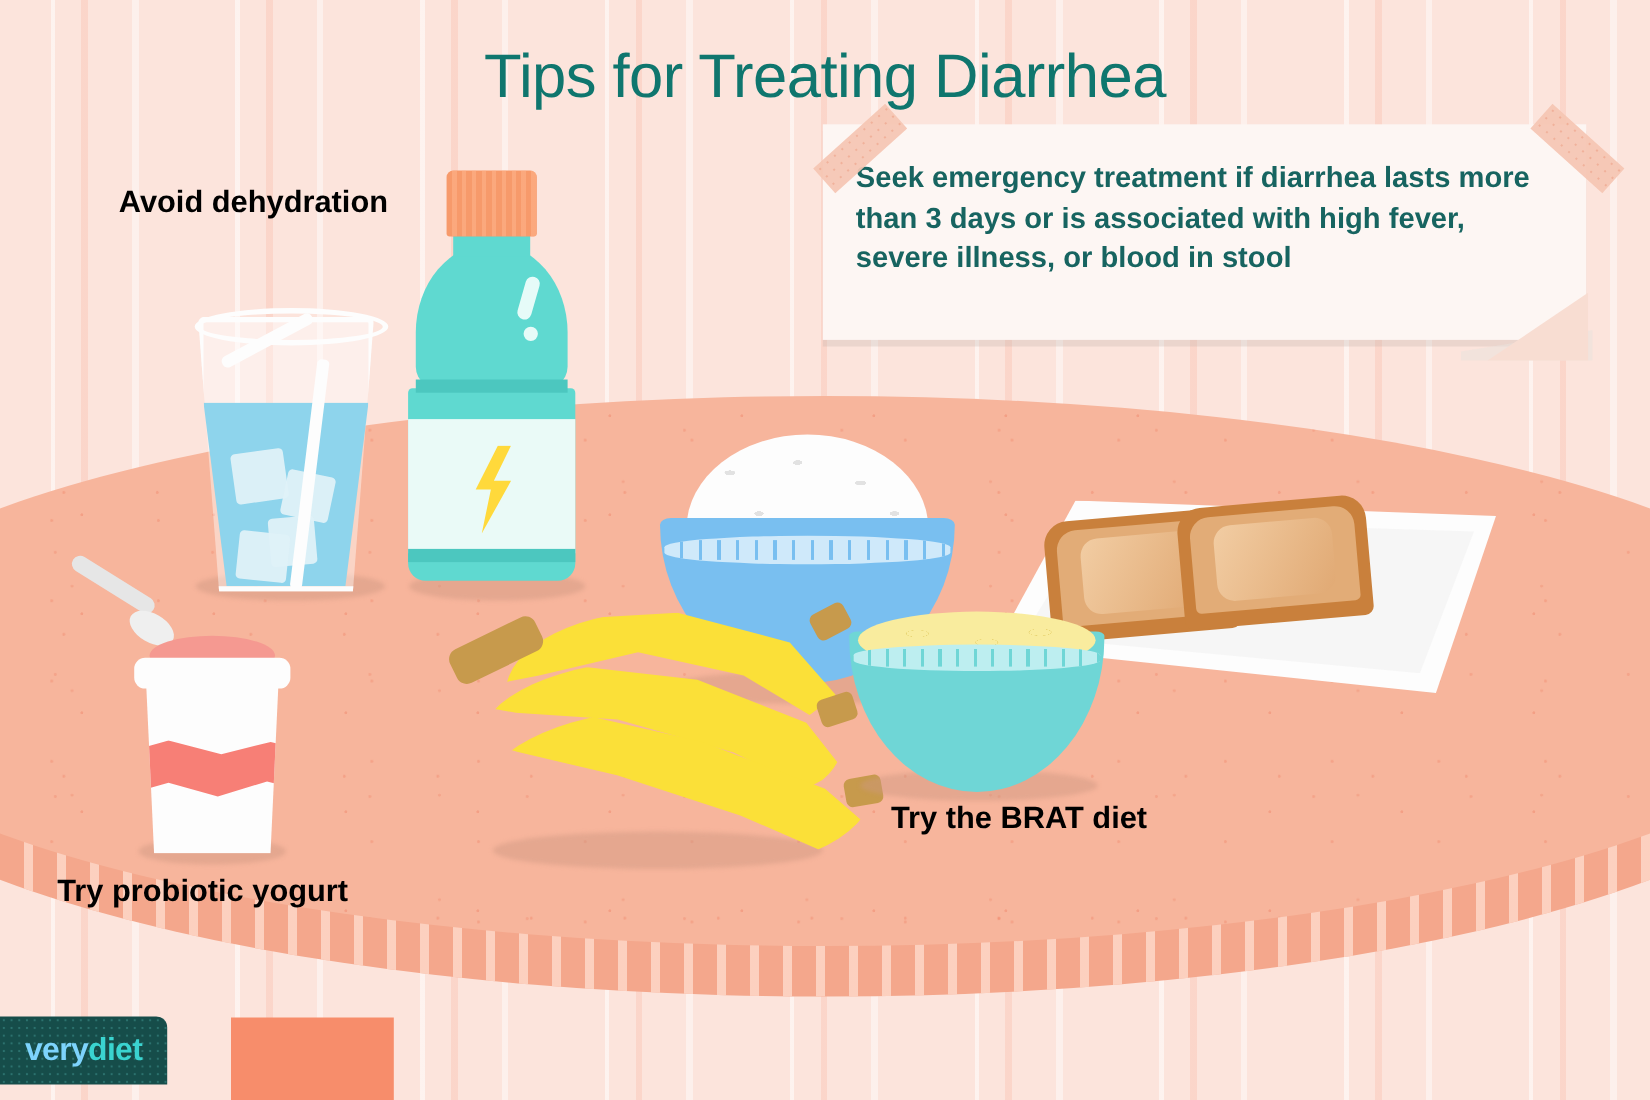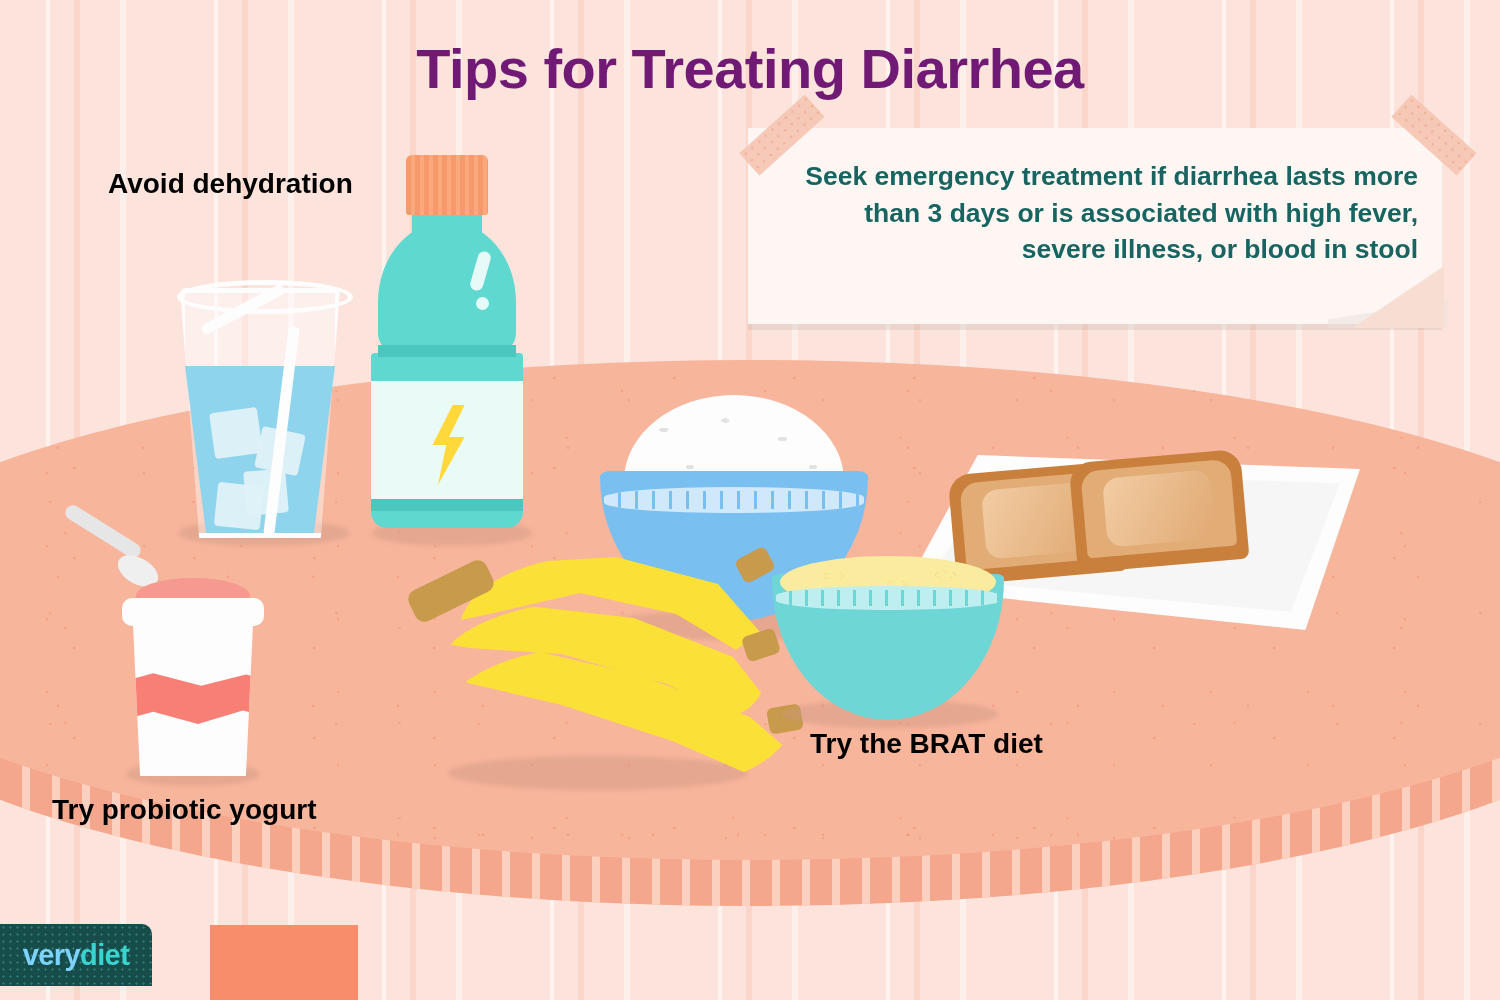--- a/index.html
+++ b/index.html
@@ -59,40 +59,39 @@
   }
   .table-leg{
     position:absolute;left:210px;top:925px;width:148px;height:75px;
     background:#f78d6b;
   }
 
   
   .title{
     position:absolute;left:0;top:36px;width:1500px;
     text-align:center;
-    font-size:56px;font-weight:bold;letter-spacing:-.5px;
-    color:#701a75;
+    font-size:56px;font-weight:normal;letter-spacing:-.5px;
+    color:#0f766e;
   }
 
   
   .label{
     position:absolute;
     font-size:28px;font-weight:bold;color:#000000;
     white-space:nowrap;
   }
   .label.hydration{left:108px;top:168px;}
   .label.yogurt{left:52px;top:794px;}
   .label.brat{left:810px;top:728px;}
 
   
   .callout{
-    position:absolute;left:748px;top:128px;width:694px;height:196px;
+    position:absolute;left:748px;top:113px;width:694px;height:196px;
     background:#fdf6f3;
     box-shadow:0 6px 0 rgba(190,175,170,.28);
-    text-align:right;
   }
   .callout-text{
     position:absolute;left:30px;top:30px;width:640px;
     font-size:26.5px;font-weight:bold;line-height:1.38;color:#176460;
   }
   .tape{
     position:absolute;width:88px;height:30px;
     background:#f6c6b3;opacity:.92;
   }
   .tape:after{

